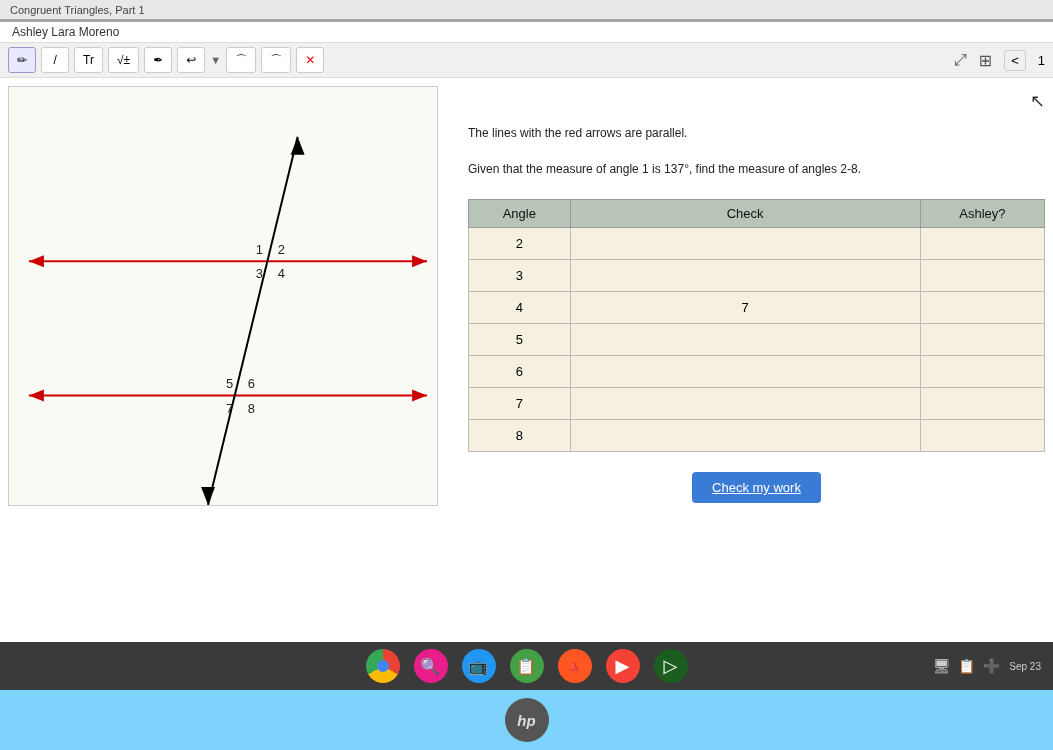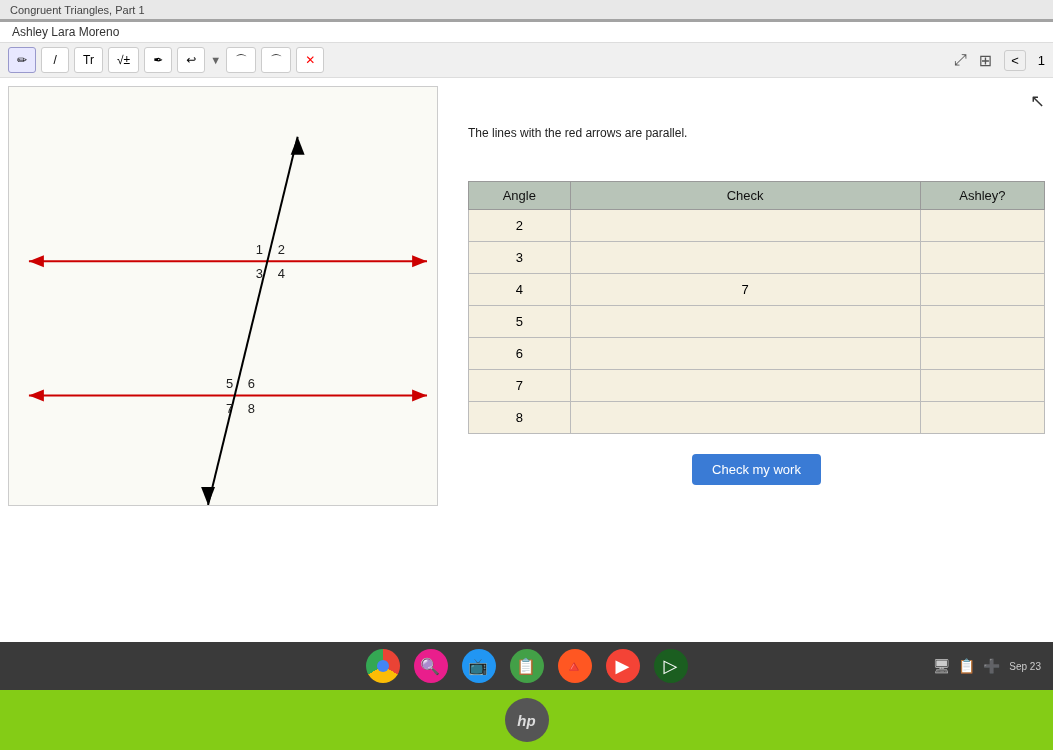--- a/index.html
+++ b/index.html
@@ -82,20 +82,21 @@
     .check-btn {
       background: #3a7bd5;
       color: white;
       border: none;
       padding: 8px 20px;
       border-radius: 4px;
       font-size: 13px;
       cursor: pointer;
       margin-top: 4px;
       align-self: center;
+      text-decoration: underline;
     }
 
     
     .diagram-svg {
       width: 100%;
       height: 100%;
     }
 
     .nav-btn {
       background: none;
@@ -247,20 +248,21 @@
 
     <div class="right-panel">
 
       <div style="display:flex; justify-content:flex-end; margin-bottom:2px;">
         <span style="font-size:18px; color:#333;">↖</span>
       </div>
 
       <div class="problem-text">
         <p>The lines with the red arrows are parallel.</p>
         <br>
+        <p>Given that the measure of angle 1 is 137°, find the measure of angles 2-8.</p>
       </div>
 
       <table class="angle-table">
         <thead>
           <tr>
             <th>Angle</th>
             <th>Check</th>
             <th>Ashley?</th>
           </tr>
         </thead>
@@ -329,17 +331,17 @@
     <div style="width:34px;height:34px;border-radius:50%;background:#1b5e20;display:flex;align-items:center;justify-content:center;color:white;font-size:18px;">▷</div>
 
     <div style="position:absolute; right:12px; display:flex; align-items:center; gap:8px;">
       <span style="color:#ccc;font-size:14px;">🖥</span>
       <span style="color:#ccc;font-size:14px;">📋</span>
       <span style="color:#ccc;font-size:14px;">➕</span>
       <span style="color:#ccc;font-size:10px;">Sep 23</span>
     </div>
   </div>
 
-  <div style="position:absolute; bottom:0; left:0; width:100%; height:60px; background:#84cc16; display:flex; align-items:center; justify-content:center;">
+  <div style="position:absolute; bottom:0; left:0; width:100%; height:60px; background:#7dd3fc; display:flex; align-items:center; justify-content:center;">
     <div style="width:44px;height:44px;border-radius:50%;background:#555;display:flex;align-items:center;justify-content:center;color:#ddd;font-size:15px;font-style:italic;font-weight:bold;">hp</div>
   </div>
 
 </div>
 
 </body></html>

